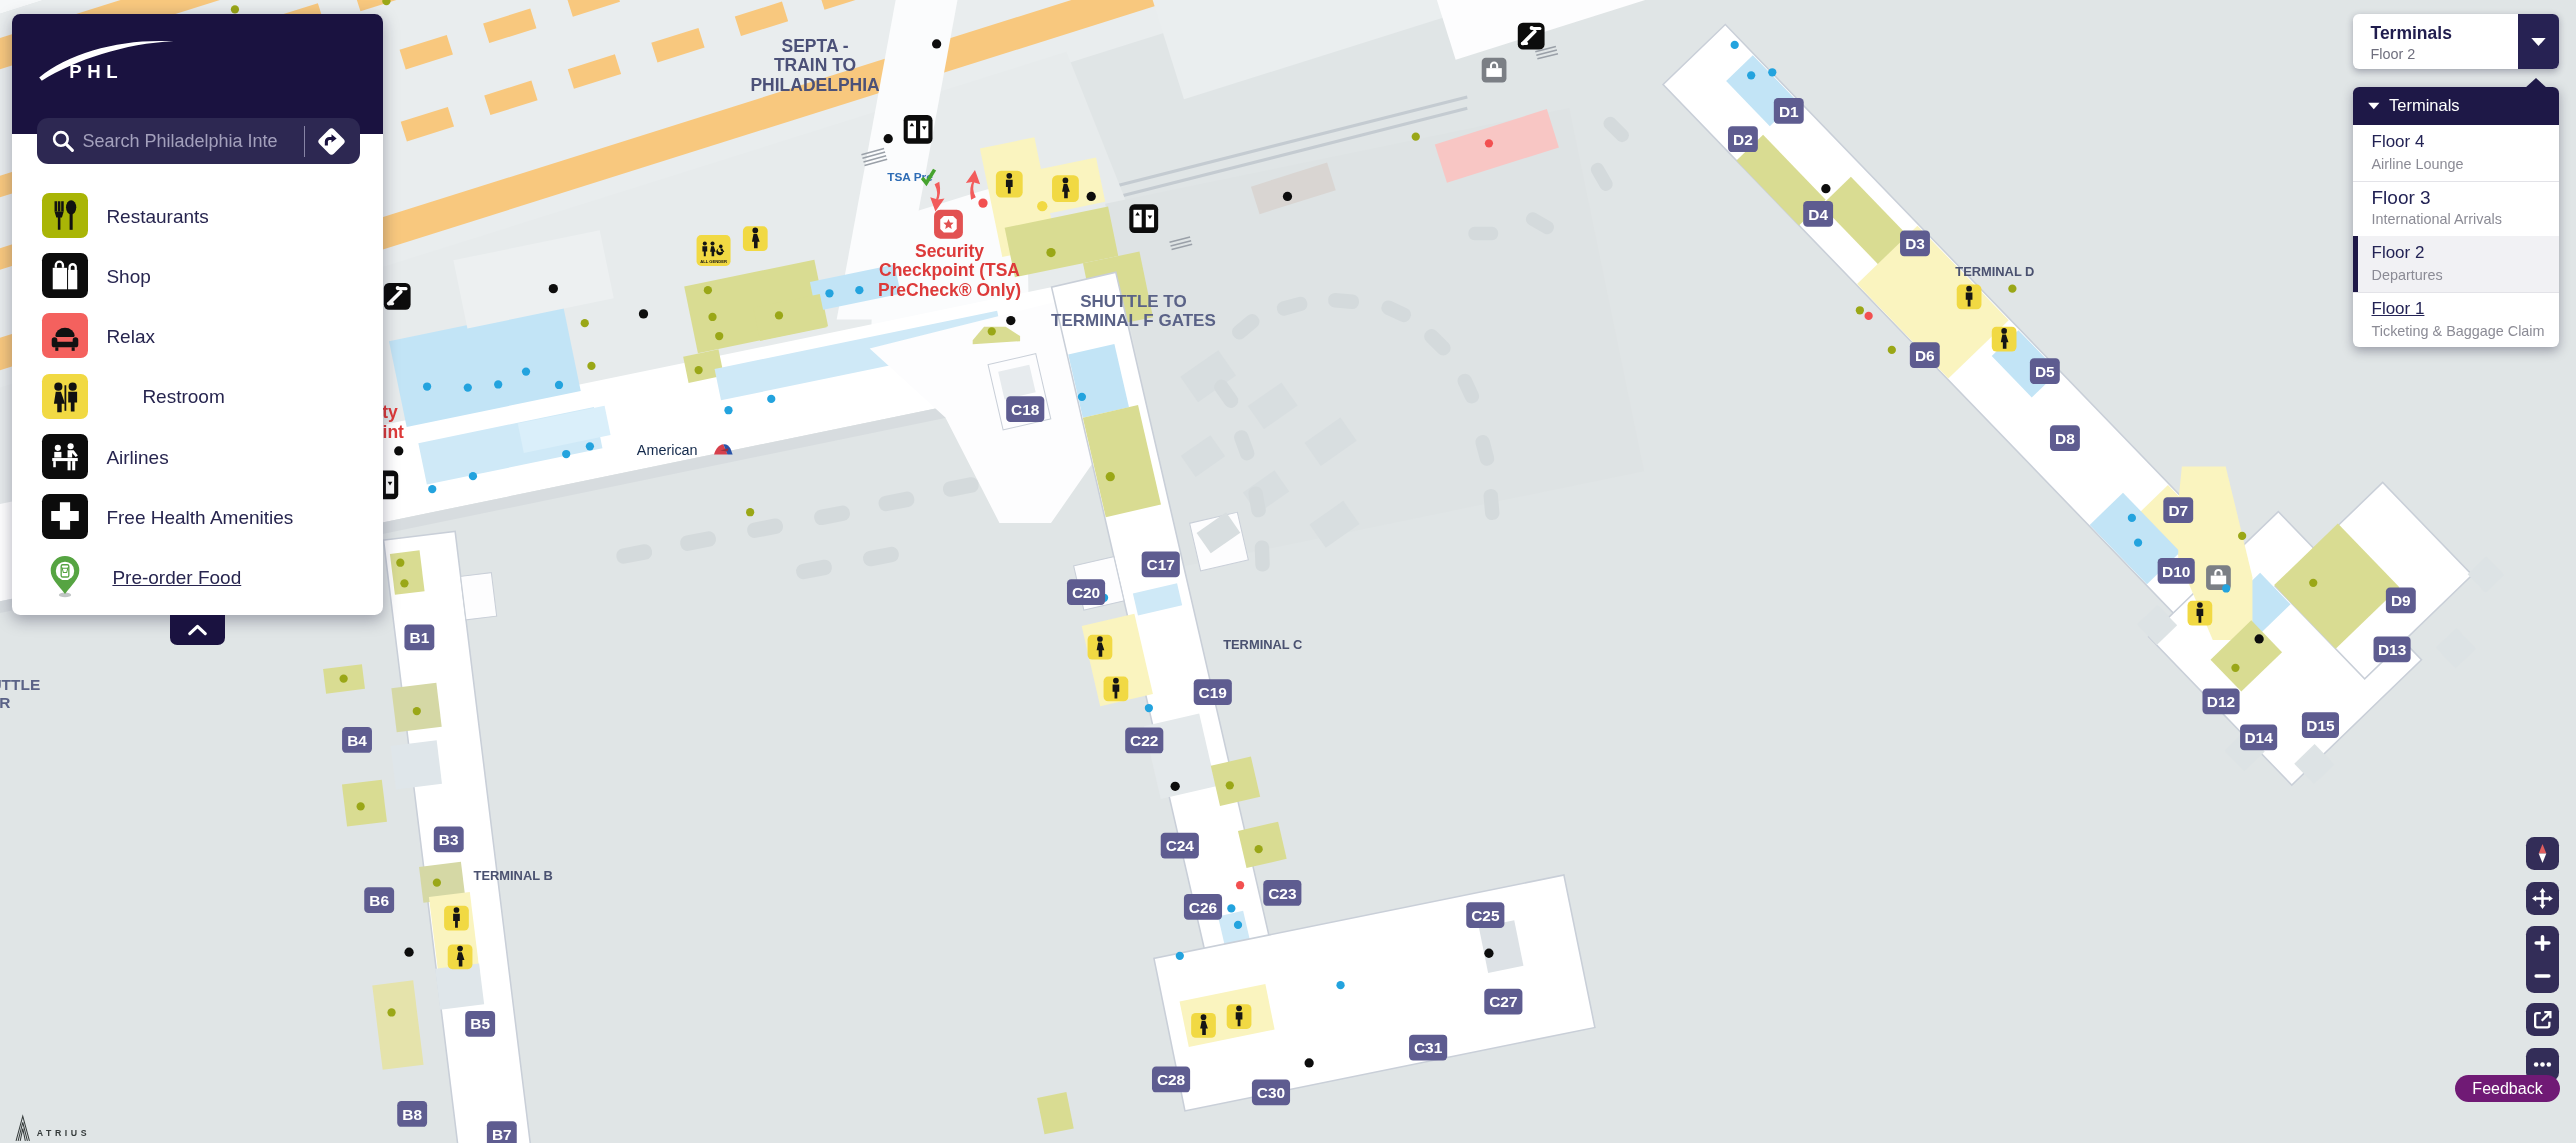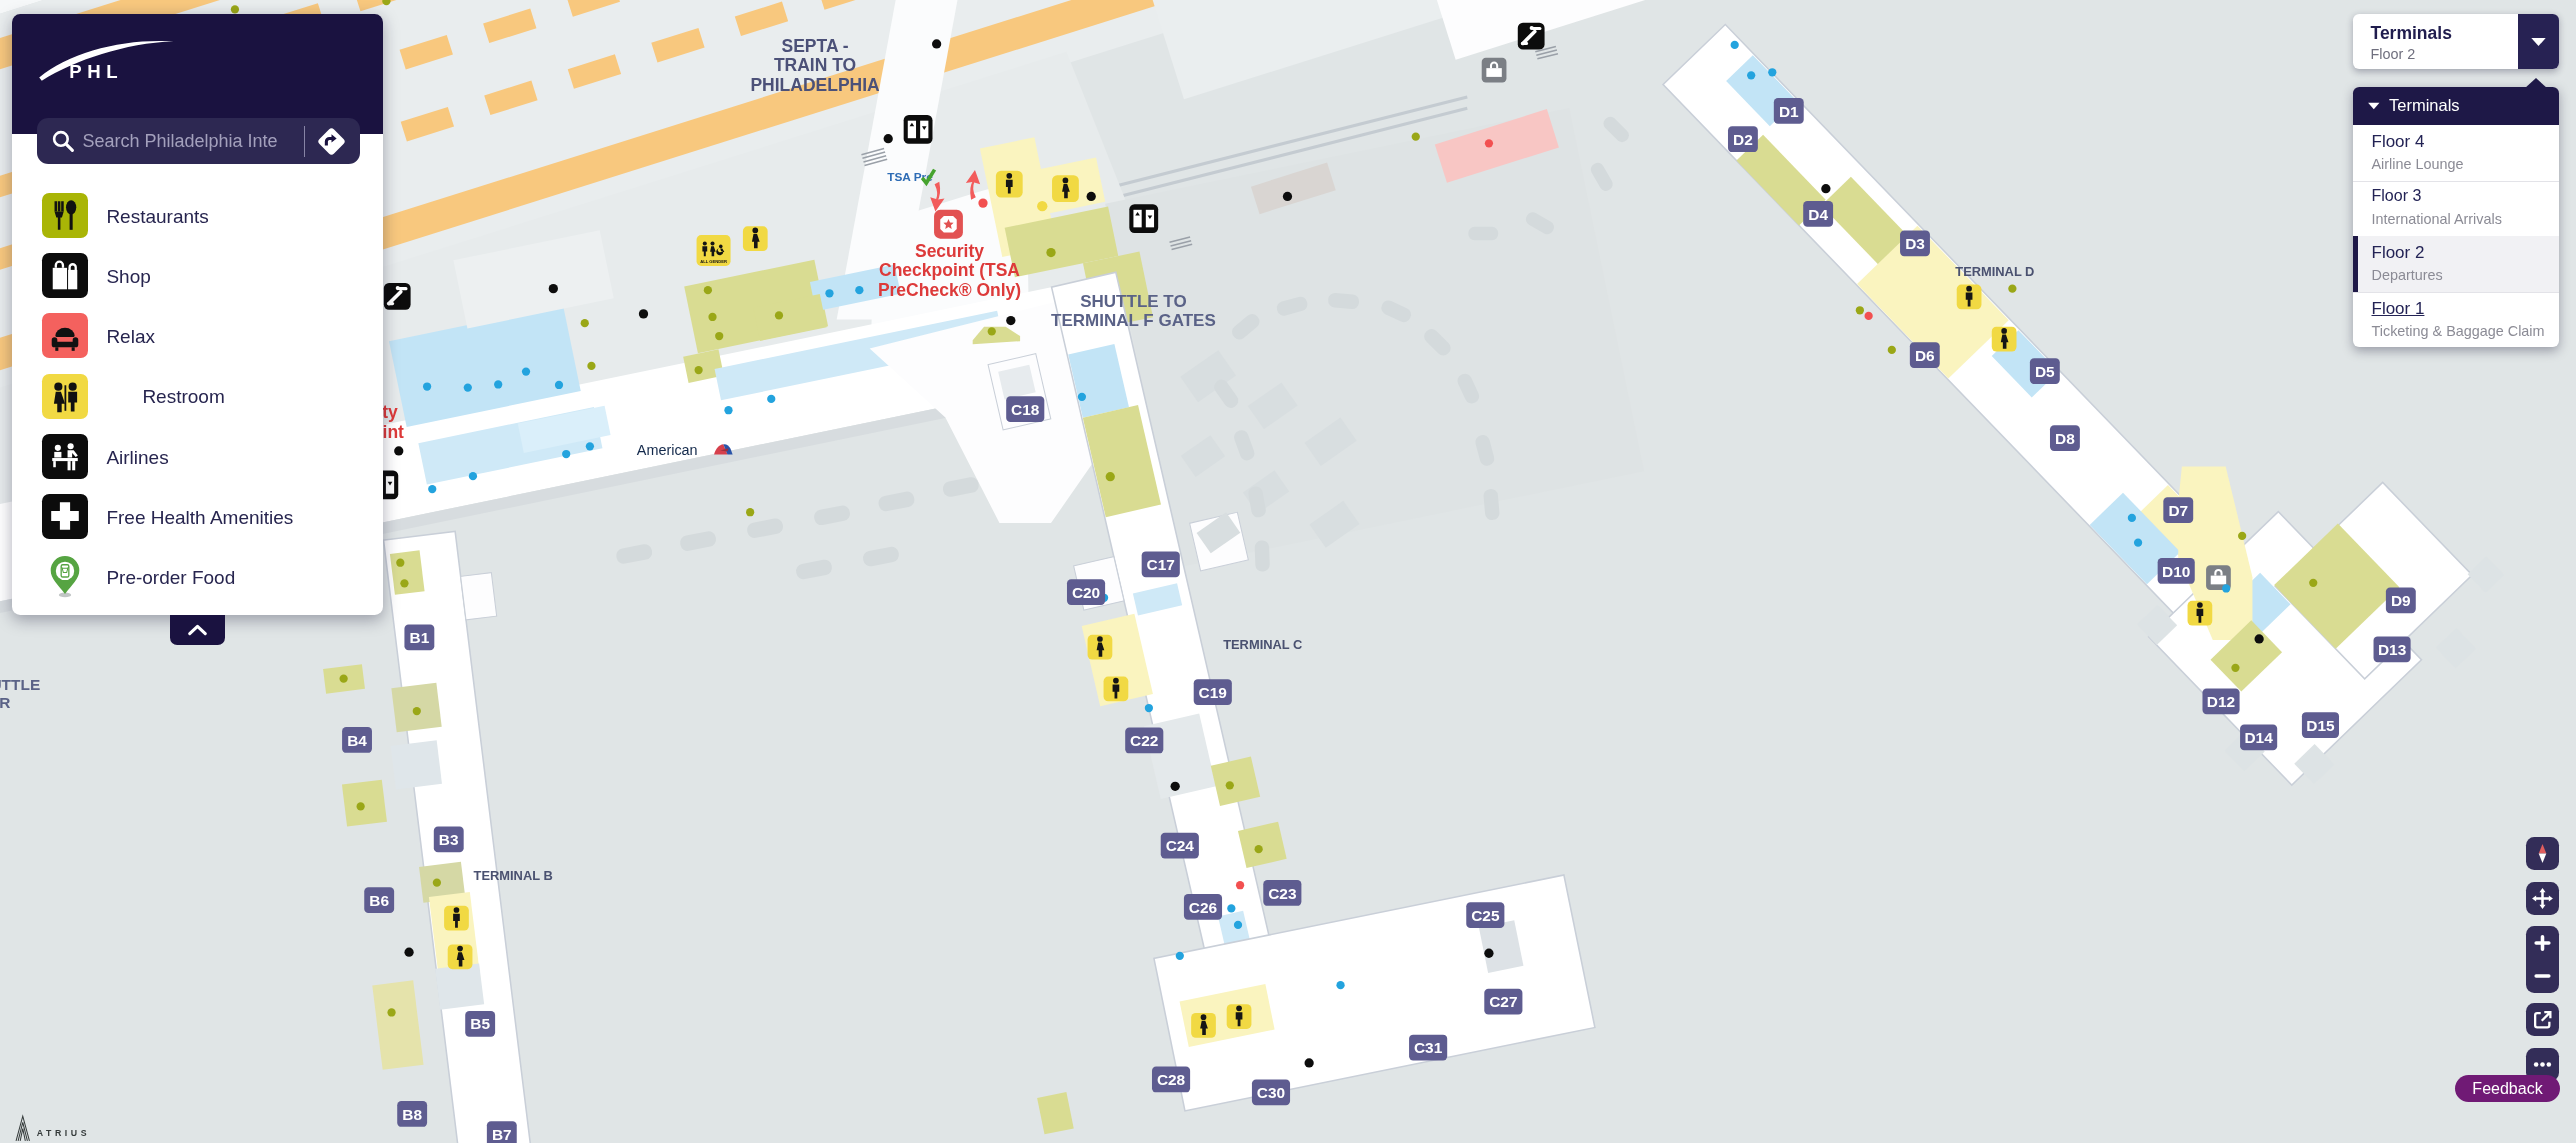--- a/index.html
+++ b/index.html
@@ -769,21 +769,21 @@
 
   <div style="position:absolute;left:30px;top:540px;width:46px;height:45px;">
     <svg width="46" height="45" viewBox="0 0 90 88">
       <ellipse cx="45" cy="80" rx="12" ry="4.5" fill="#c2c6c6"></ellipse>
       <path d="M45 4 a28 28 0 0 1 28 28 c0 17 -14 28 -28 46 c-14 -18 -28 -29 -28 -46 a28 28 0 0 1 28 -28 Z" fill="#56a442"></path>
       <circle cx="45" cy="33" r="18" fill="#fff"></circle>
       <rect x="37.5" y="21" width="15" height="24" rx="3" fill="none" stroke="#56a442" stroke-width="2.6"></rect>
       <path d="M39.5 28 h11 l-2.2 8 h-6.6 Z M39.5 28 l-1.5 -3 M50.5 28 l1.5 -3" stroke="#56a442" stroke-width="2" fill="none"></path>
     </svg>
   </div>
-  <div style="position:absolute;left:94px;top:553px;font-size:19px;color:#27254f;">Pre-order Food</div>
+  <div style="position:absolute;left:100px;top:553px;font-size:19px;color:#27254f;text-decoration:underline;">Pre-order Food</div>
 </div>
 
 <div class="ov" style="left:170px;top:615px;width:55px;height:30px;background:#1a1240;border-radius:0 0 7.2px 7.2px;">
   <svg width="55" height="30" viewBox="0 0 106 58">
         <path d="M38 36 L53 22 L68 36" stroke="#fff" stroke-width="6" fill="none" stroke-linecap="round" stroke-linejoin="round"></path>
       </svg>
 </div>
 
 <div class="ov" style="left:2353px;top:14px;width:206px;height:55px;background:#ffffff;border-radius:6.2px;box-shadow:0 2.1px 7.2px rgba(20,20,50,.3);">
   <div style="position:absolute;left:17.5px;top:8.8px;font-size:17.5px;font-weight:bold;color:#201d4e;">Terminals</div>
@@ -805,21 +805,21 @@
         </svg>
     <div style="position:absolute;left:36px;top:9.3px;font-size:16.5px;color:#fff;">Terminals</div>
   </div>
 
   <div style="position:absolute;left:0;top:38px;width:100%;height:56px;border-bottom:0.5px solid #e3e3e8;">
     <div style="position:absolute;left:18.5px;top:7.2px;font-size:17px;color:#232355;">Floor 4</div>
     <div style="position:absolute;left:18.5px;top:31px;font-size:14.4px;color:#8b8b95;">Airline Lounge</div>
   </div>
 
   <div style="position:absolute;left:0;top:93px;width:100%;height:56px;border-bottom:0.5px solid #e3e3e8;">
-    <div style="position:absolute;left:18.5px;top:7.2px;font-size:16px;color:#232355;">Floor 3</div>
+    <div style="position:absolute;left:18.5px;top:7.2px;font-size:19px;color:#232355;">Floor 3</div>
     <div style="position:absolute;left:18.5px;top:31px;font-size:14.4px;color:#8b8b95;">International Arrivals</div>
   </div>
 
   <div style="position:absolute;left:0;top:149px;width:100%;height:56px;border-bottom:0.5px solid #e3e3e8;background:#f1f1f4;">
     <div style="position:absolute;left:0;top:0;width:4.6px;height:56px;background:#1e1847;"></div>
     <div style="position:absolute;left:18.5px;top:7.2px;font-size:17px;color:#232355;">Floor 2</div>
     <div style="position:absolute;left:18.5px;top:31px;font-size:14.4px;color:#8b8b95;">Departures</div>
   </div>
 
   <div style="position:absolute;left:0;top:205px;width:100%;height:56px;">

